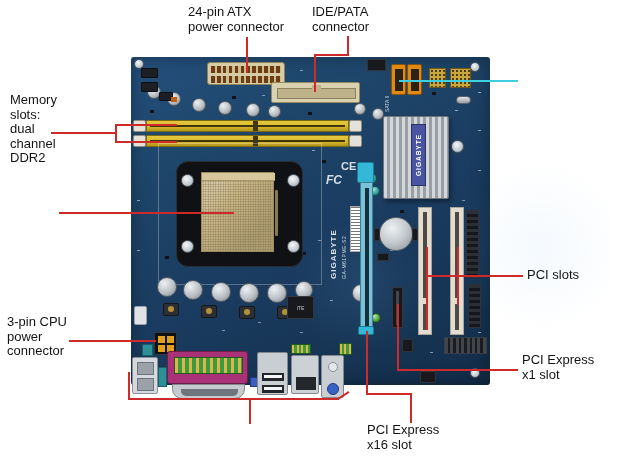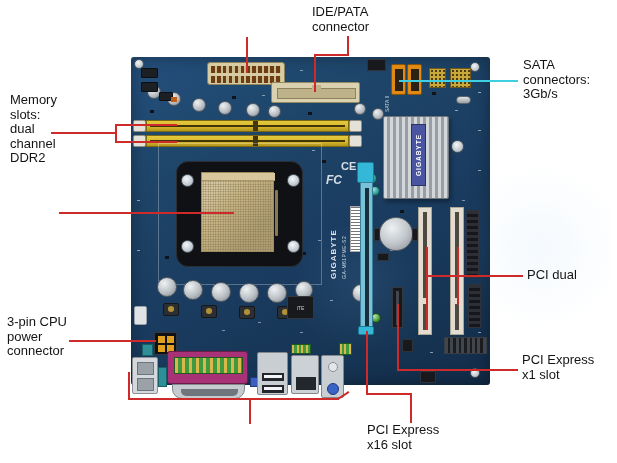--- a/index.html
+++ b/index.html
@@ -261,32 +261,31 @@
   <div class="ln" style="left:397px;top:304px;width:2px;height:67px;"></div>
   <div class="ln" style="left:399px;top:369px;width:119px;height:2px;"></div>
   <div class="ln" style="left:366px;top:331px;width:2px;height:64px;"></div>
   <div class="ln" style="left:366px;top:393px;width:46px;height:2px;"></div>
   <div class="ln" style="left:410px;top:395px;width:2px;height:28px;"></div>
   <div class="ln" style="left:128px;top:372px;width:2px;height:28px;"></div>
   <div class="ln" style="left:128px;top:398px;width:211px;height:2px;"></div>
   <div class="ln" style="left:338px;top:398px;width:13px;height:2px;transform:rotate(-33deg);transform-origin:left center;"></div>
   <div class="ln" style="left:249px;top:399px;width:2px;height:25px;"></div>
 
+  <div class="lbl" style="left:188px;top:5px;">24-pin ATX
+power connector</div>
   <div class="lbl" style="left:312px;top:5px;">IDE/PATA
 connector</div>
-  <div class="lbl" style="left:523px;top:58px;">SATA
-connectors:
-3Gb/s</div>
   <div class="lbl" style="left:10px;top:93px;">Memory
 slots:
 dual
 channel
 DDR2</div>
   <div class="lbl" style="left:7px;top:315px;">3-pin CPU
 power
 connector</div>
-  <div class="lbl" style="left:527px;top:268px;">PCI dual</div>
+  <div class="lbl" style="left:527px;top:268px;">PCI slots</div>
   <div class="lbl" style="left:522px;top:353px;">PCI Express
 x1 slot</div>
   <div class="lbl" style="left:367px;top:423px;">PCI Express
 x16 slot</div>
 
 </div>
 
 </body></html>

